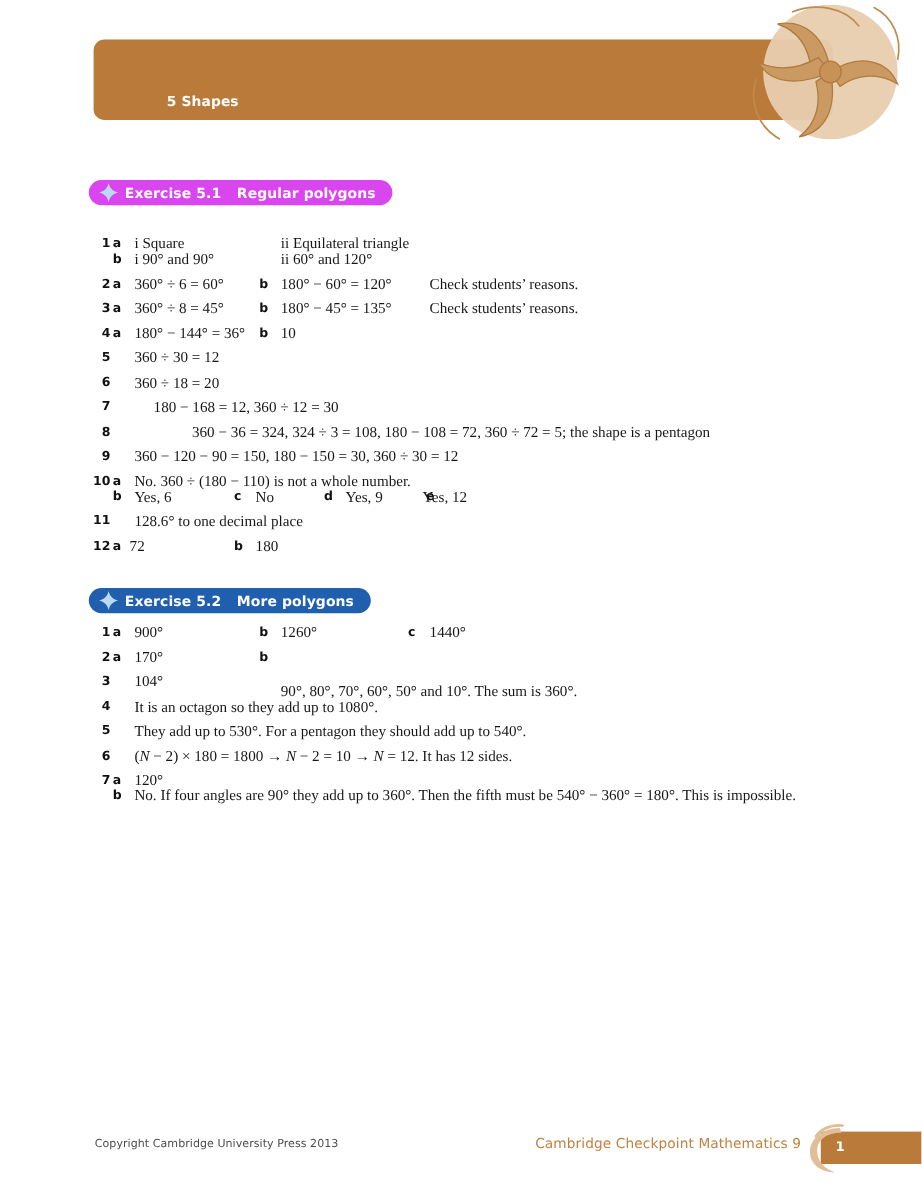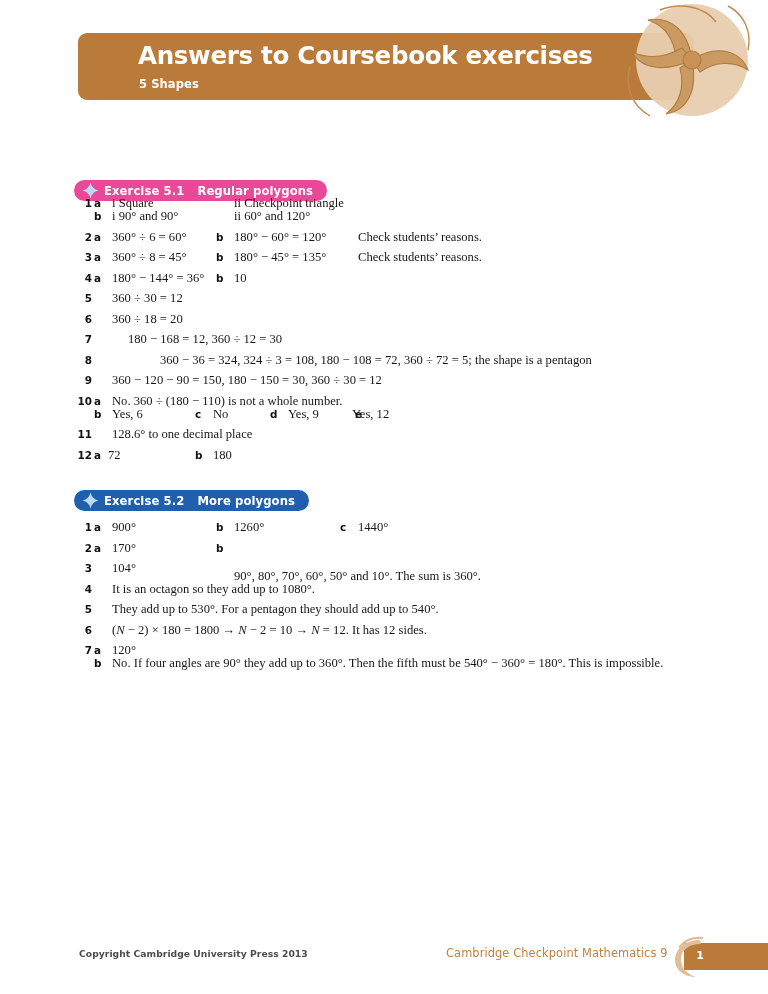--- a/index.html
+++ b/index.html
@@ -98,21 +98,20 @@
 
   
   .footer-copy {
     position: absolute;
     left: 79px; top: 948px;
     font-family: "DejaVu Sans", sans-serif;
     font-size: 9.2px;
     color: #4d4d4d;
     letter-spacing: 0.05px;
     white-space: nowrap;
-    font-weight: bold;
   }
   .footer-title {
     position: absolute;
     left: 446px; top: 946px;
     font-family: "DejaVu Sans", sans-serif;
     font-size: 11.4px;
     color: #C0813F;
     letter-spacing: 0.1px;
     white-space: nowrap;
   }
@@ -136,50 +135,49 @@
     font-weight: bold;
     font-size: 11px;
     color: #ffffff;
   }
 </style>
 </head>
 <body>
 
 <div class="header-zone">
   <div class="header-bar"></div>
-  <div class="header-title">Answers to Coursebook exercises</div>
   <div class="header-sub">5 Shapes</div>
   <svg class="header-swirl" viewBox="0 0 160 122">
     <g fill="#E8CDAE" stroke="#C08A4E" stroke-width="1.1">
       <circle cx="84" cy="60" r="56" fill="#E8CDAE" stroke="none" opacity="0.95"></circle>
       <path d="M84 60 C 80 30, 62 16, 40 20 C 58 26, 66 40, 68 58 Z" fill="#CB9A63" stroke="#B07B3E"></path>
       <path d="M84 60 C 108 44, 132 50, 140 70 C 124 60, 106 62, 92 72 Z" fill="#CB9A63" stroke="#B07B3E"></path>
       <path d="M84 60 C 90 90, 80 110, 58 114 C 74 102, 76 84, 72 68 Z" fill="#CB9A63" stroke="#B07B3E"></path>
       <path d="M84 60 C 58 72, 34 70, 24 52 C 42 60, 60 56, 74 48 Z" fill="#CB9A63" stroke="#B07B3E"></path>
       <circle cx="84" cy="60" r="9" fill="#C89156" stroke="#B07B3E"></circle>
       <path d="M52 10 C 72 2, 96 6, 108 22" fill="none" stroke="#C08A4E" stroke-width="1.4"></path>
       <path d="M120 6 C 136 14, 144 32, 140 50" fill="none" stroke="#C08A4E" stroke-width="1.4"></path>
       <path d="M22 66 C 16 86, 24 106, 42 116" fill="none" stroke="#C08A4E" stroke-width="1.4"></path>
     </g>
   </svg>
 </div>
 
 <div id="body-layer">
-    <div class="pill" style="left: 74px; top: 180px; background: #ec4899;">
+    <div class="pill" style="left: 74px; top: 150px; background: #d946ef;">
       <svg class="star" viewBox="0 0 20 20">
         <path d="M10 0.6 C11.1 5.6 14.4 8.9 19.4 10 C14.4 11.1 11.1 14.4 10 19.4 C8.9 14.4 5.6 11.1 0.6 10 C5.6 8.9 8.9 5.6 10 0.6 Z" fill="#BBD9F2"></path>
       </svg>
       <span class="pill-text">Exercise 5.1</span>
       <span class="pill-gap"></span>
       <span class="pill-text">Regular polygons</span>
     </div>
     <div class="qnum" style="left: 76px; width: 16px; top: 197px;">1</div>
     <div class="lbl" style="left: 94px; top: 197px;">a</div>
     <div class="ans" style="left: 112px; top: 196px;">i   Square</div>
-    <div class="ans" style="left: 234px; top: 196px;">ii   Checkpoint triangle</div>
+    <div class="ans" style="left: 234px; top: 196px;">ii   Equilateral triangle</div>
     <div class="lbl" style="left: 94px; top: 210px;">b</div>
     <div class="ans" style="left: 112px; top: 209px;">i   90° and 90°</div>
     <div class="ans" style="left: 234px; top: 209px;">ii   60° and 120°</div>
     <div class="qnum" style="left: 76px; width: 16px; top: 230.5px;">2</div>
     <div class="lbl" style="left: 94px; top: 230.5px;">a</div>
     <div class="ans" style="left: 112px; top: 229.5px;">360° ÷ 6 = 60°</div>
     <div class="lbl" style="left: 216px; top: 230.5px;">b</div>
     <div class="ans" style="left: 234px; top: 229.5px;">180° − 60° = 120°</div>
     <div class="ans" style="left: 358px; top: 229.5px;">Check students’ reasons.</div>
     <div class="qnum" style="left: 76px; width: 16px; top: 251px;">3</div>

